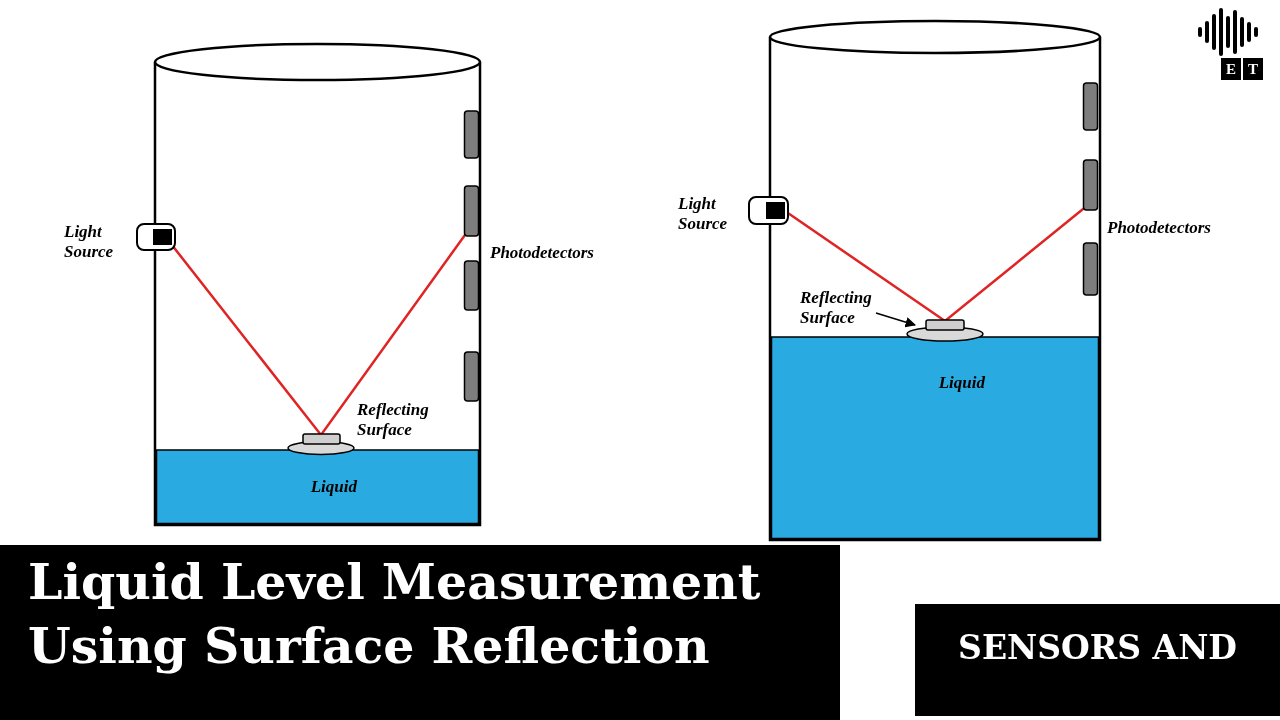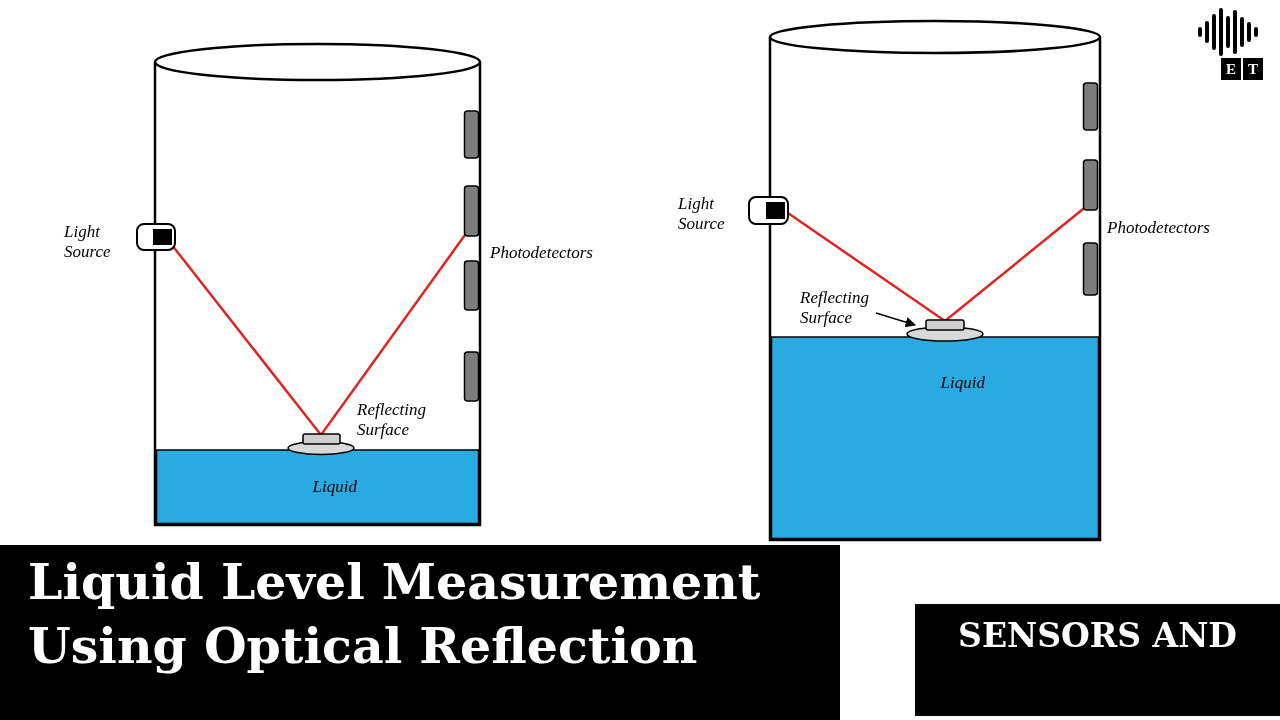--- a/index.html
+++ b/index.html
@@ -10,21 +10,21 @@
     overflow:hidden;
     font-family:"Liberation Serif", serif;
   }
   .stage { position:absolute; inset:0; }
   svg.diagram { position:absolute; left:0; top:0; width:1280px; height:720px; }
 
   .label {
     position:absolute;
     font-family:"Liberation Serif", serif;
     font-style:italic;
-    font-weight:normal;
+    font-weight:bold;
     color:#000;
     font-size:17px;
     line-height:1.2;
     white-space:nowrap;
   }
   .label .line { display:block; }
   .center { text-align:right; }
 
   .title-banner {
     position:absolute;
@@ -42,21 +42,21 @@
     white-space:nowrap;
   }
 
   .badge-banner {
     position:absolute;
     left:915px; top:604px;
     width:365px; height:112px;
     background:#000;
     color:#fff;
     text-align:center;
-    padding-top:8px;
+    padding-top:20px;
   }
   .badge-banner .b-line {
     font-family:"DejaVu Serif", serif;
     font-weight:bold;
     font-size:33px;
     line-height:1.45;
     white-space:nowrap;
   }
 
   .logo {
@@ -162,21 +162,21 @@
   </div>
   <div class="label" style="left:1107px; top:218px;">Photodetectors</div>
   <div class="label" style="left:800px; top:288px;">
     <span class="line">Reflecting</span>
     <span class="line">Surface</span>
   </div>
   <div class="label center" style="left:905px; top:373px; width:80px;">Liquid</div>
 
   <div class="title-banner">
     <div class="t-line">Liquid Level Measurement</div>
-    <div class="t-line">Using Optical Reflection</div>
+    <div class="t-line">Using Surface Reflection</div>
   </div>
 
   <div class="badge-banner">
     <div class="b-line">SENSORS AND</div>
   </div>
 
   <div class="logo">
     <div class="logo-letters">
       <div class="logo-letter">E</div>
       <div class="logo-letter">T</div>

